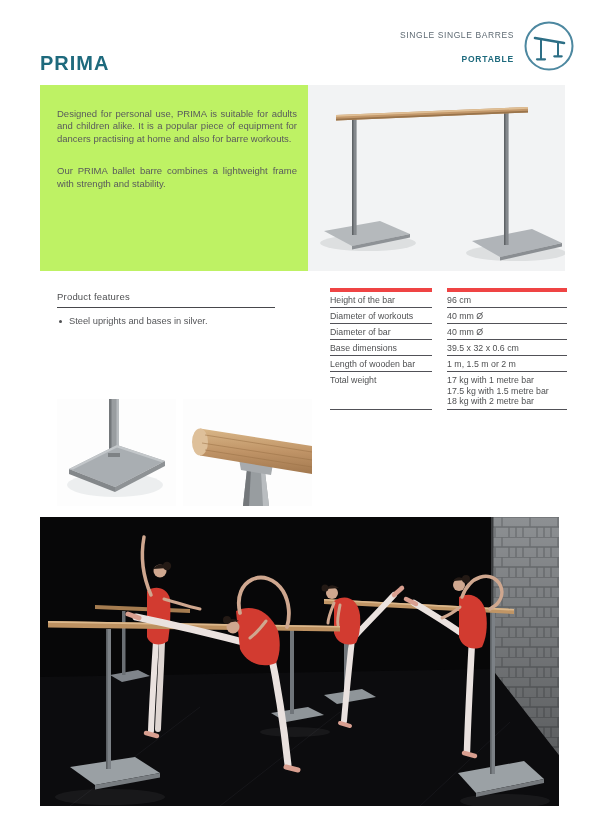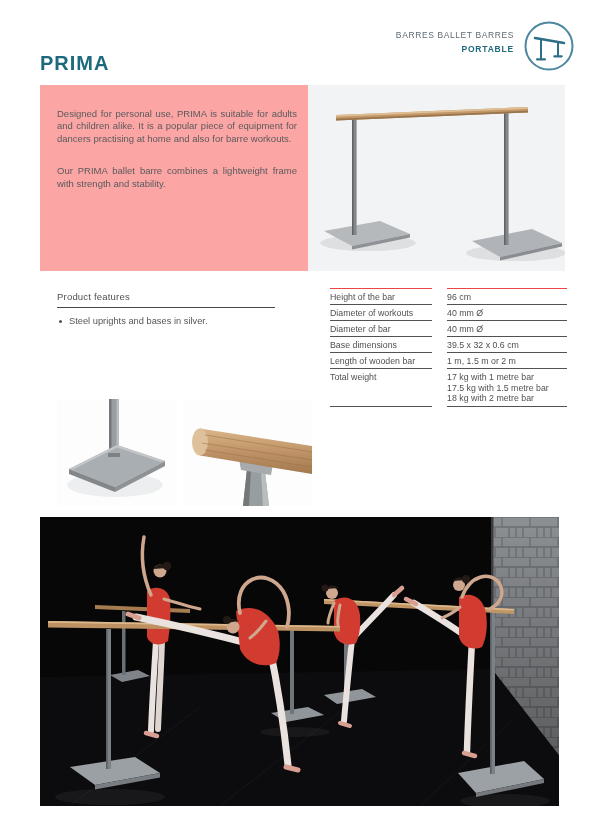--- a/index.html
+++ b/index.html
@@ -6,60 +6,60 @@
   html,body { background:#ffffff; }
   body {
     width:600px; height:818px; position:relative; overflow:hidden;
     font-family:"Liberation Sans", sans-serif; color:#595a5c;
   }
   .abs { position:absolute; }
 
   
   .hdr-text { right:86px; top:30px; text-align:right; }
   .hdr-cat { font-size:8.5px; letter-spacing:0.6px; color:#5e6a73; }
-  .hdr-sub { font-size:8.5px; font-weight:bold; letter-spacing:0.8px; color:#1e6a7d; margin-top:4px; }
+  .hdr-sub { font-size:8.5px; font-weight:bold; letter-spacing:0.8px; color:#1e6a7d; margin-top:14px; }
   .hdr-icon { left:523px; top:20px; width:52px; height:52px; }
 
   
   .title { left:40px; top:52px; font-size:20px; font-weight:bold; letter-spacing:1px; color:#1e6a7d; }
 
   
-  .panel { left:40px; top:85px; width:525px; height:186px; background:#fca5a5; }
+  .panel { left:40px; top:85px; width:525px; height:186px; background:#bef264; }
   .intro { left:17px; top:23px; width:240px; font-size:9.5px; line-height:12.4px; text-align:justify; color:#595a5c; }
   .intro p + p { margin-top:20px; }
   .product-img { left:268px; top:0; width:257px; height:186px; }
 
   
   .features { left:57px; top:291px; width:218px; }
   .features h3 { font-size:9.5px; font-weight:normal; color:#4f5052; letter-spacing:0.2px; }
   .features .rule { height:1px; background:#47484c; margin-top:5px; margin-bottom:8px; }
   .feat-item { display:flex; font-size:9.3px; line-height:11.6px; color:#555659; margin-bottom:1px; }
   .feat-item .dot { flex:0 0 3px; width:3px; height:3px; border-radius:50%; background:#4f5052; margin:4px 7px 0 2px; }
 
   
   .specs { left:330px; top:288px; width:237px; font-size:8.8px; color:#4f5052; }
   .spec-row { display:grid; grid-template-columns:102px 120px; column-gap:15px; }
   .spec-row .cell { border-bottom:1px solid #515157; padding:2.5px 0 2px 0; line-height:10.6px; }
-  .spec-row.first .cell { border-top:1px solid #ef4444; }
+  .spec-row.first .cell { border-top:4px solid #ef4444; }
   .spec-row .lines span { display:block; }
 
   
   .detail-a { left:57px; top:399px; width:119px; height:107px; background:#fdfdfd; }
   .detail-b { left:183px; top:399px; width:129px; height:107px; background:#fdfdfd; }
 
   
   .photo { left:40px; top:517px; width:519px; height:289px; }
 
   svg { display:block; }
 </style>
 </head>
 <body>
 
 <div class="abs hdr-text">
-  <div class="hdr-cat">BARRES BALLET BARRES</div>
+  <div class="hdr-cat">SINGLE SINGLE BARRES</div>
   <div class="hdr-sub">PORTABLE</div>
 </div>
 <div class="abs hdr-icon">
   <svg width="52" height="52" viewBox="0 0 52 52">
     <circle cx="26" cy="26" r="23.5" fill="none" stroke="#4d88a0" stroke-width="2"></circle>
     <g stroke="#2d6f86" fill="none" stroke-linecap="round">
       <path d="M12 18 L41 23" stroke-width="2.6"></path>
       <path d="M18 19.4 V38.5" stroke-width="2"></path>
       <path d="M35 22 V35.5" stroke-width="2"></path>
       <path d="M14 39.3 H22" stroke-width="2.2"></path>

